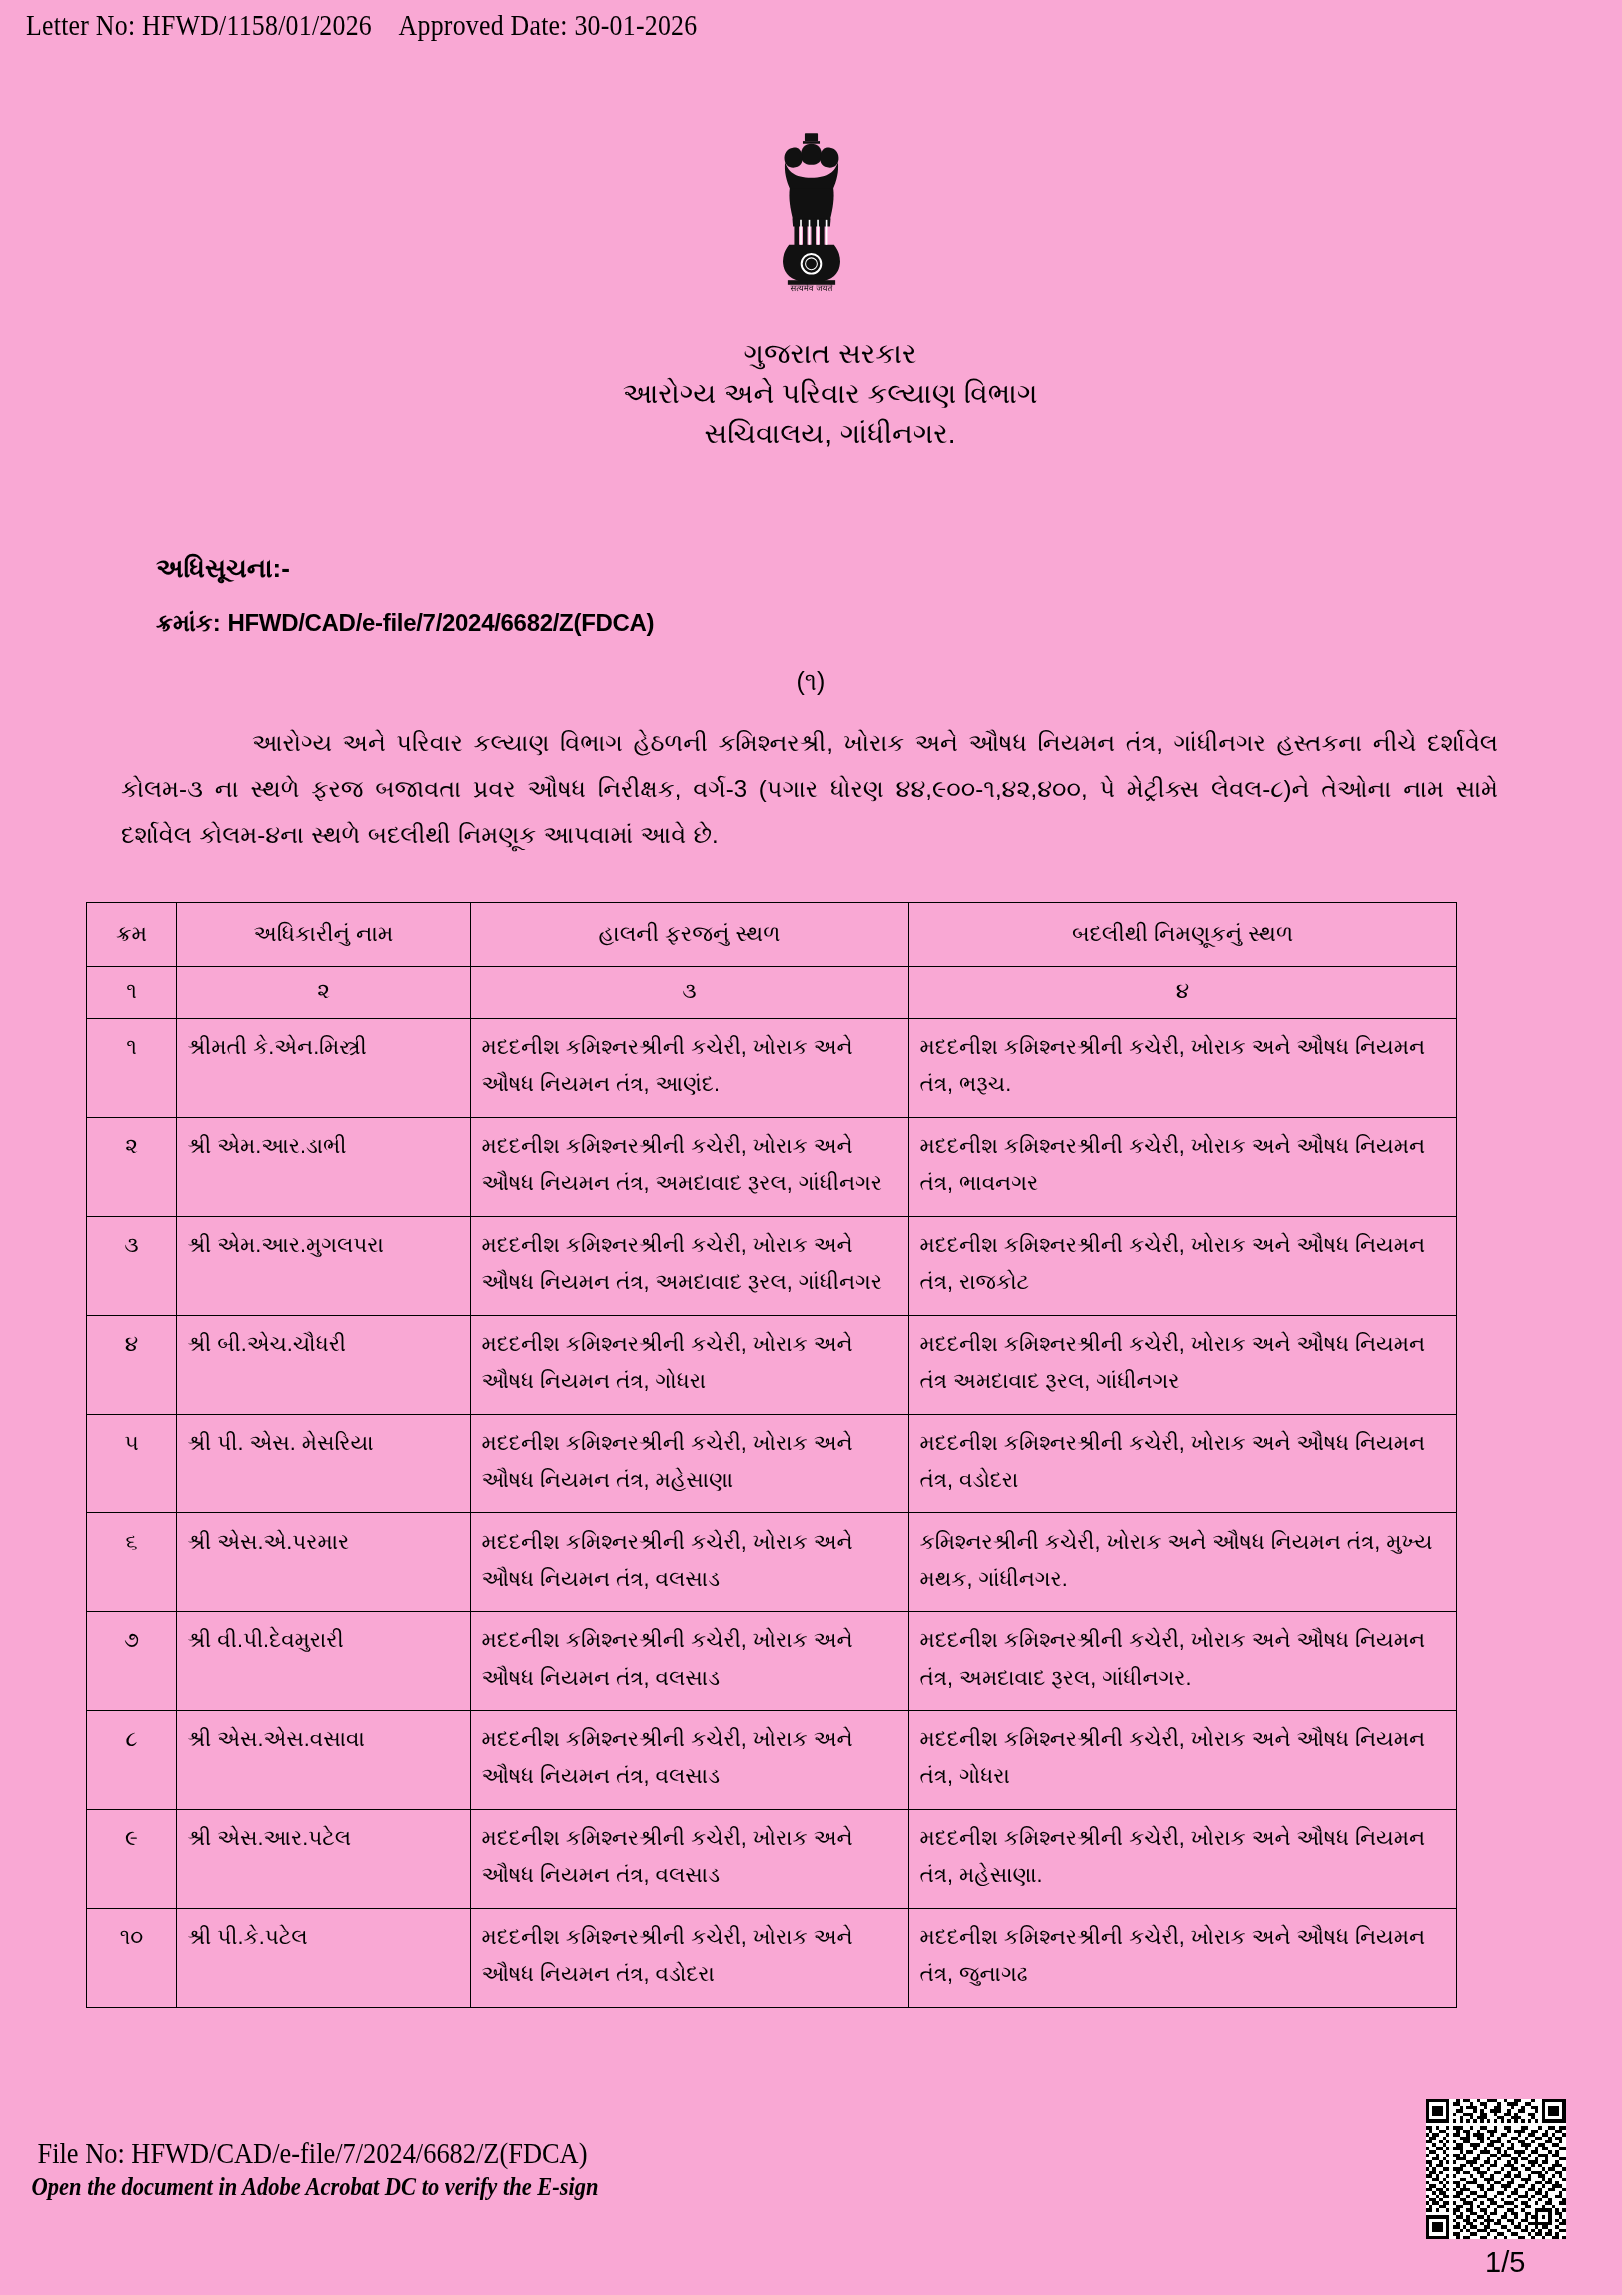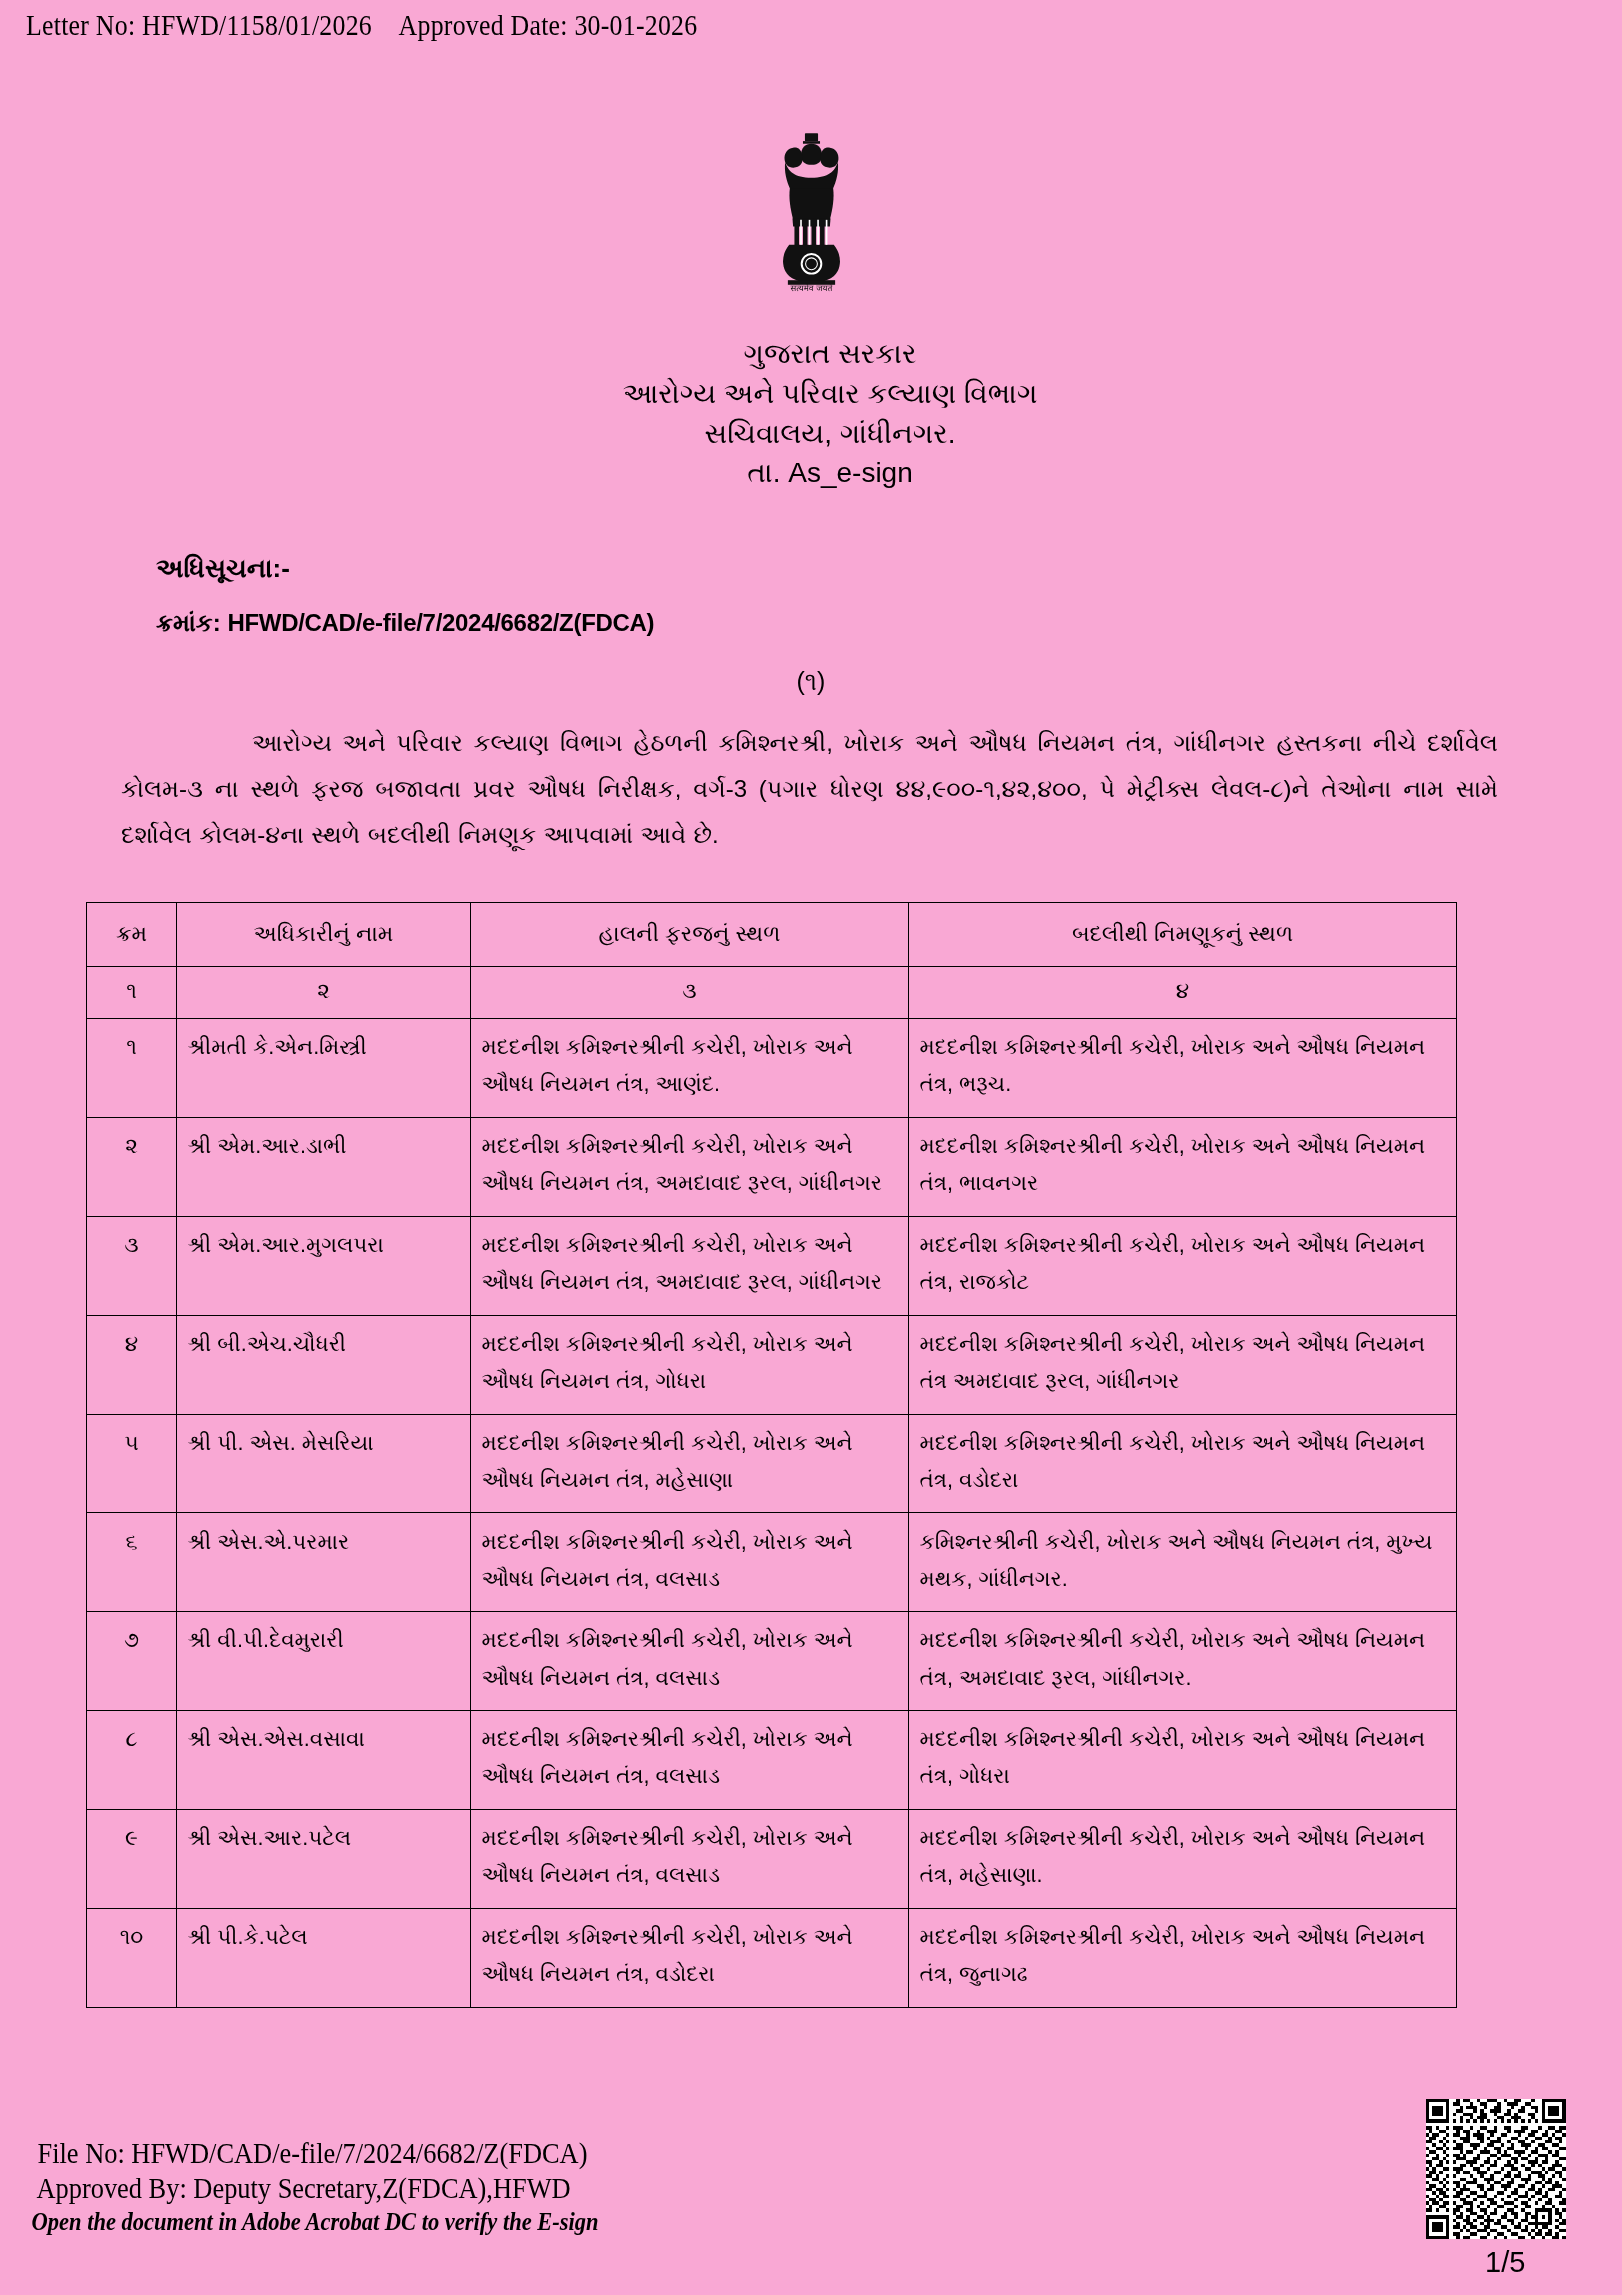--- a/index.html
+++ b/index.html
@@ -248,21 +248,20 @@
 
         <text x="60" y="249" text-anchor="middle" font-size="13" font-family="DejaVu Sans, sans-serif" fill="#111111">सत्यमेव जयते</text>
       </svg>
     </div>
   </div>
 
   <div class="gu-header">
     <div>ગુજરાત સરકાર</div>
     <div>આરોગ્ય અને પરિવાર કલ્યાણ વિભાગ</div>
     <div>સચિવાલય, ગાંધીનગર.</div>
-    <div>તા. As_e-sign</div>
   </div>
 
   <div class="notif-label">અધિસૂચના:-</div>
 
   <div class="notif-number">
     <span>ક્રમાંક:</span>
     <span class="lat">HFWD/CAD/e-file/7/2024/6682/Z(FDCA)</span>
   </div>
 
   <div class="section-no">(૧)</div>
@@ -352,23 +351,20 @@
           <td>મદદનીશ કમિશ્નરશ્રીની કચેરી, ખોરાક અને ઔષધ નિયમન તંત્ર, વડોદરા</td>
           <td>મદદનીશ કમિશ્નરશ્રીની કચેરી, ખોરાક અને ઔષધ નિયમન તંત્ર, જુનાગઢ</td>
         </tr>
       </tbody>
     </table>
   </div>
 
   <div class="footer">
     <div class="footer-row">
       <span class="f1">File No: HFWD/CAD/e-file/7/2024/6682/Z(FDCA)</span>
-    </div>
-    <div class="footer-row">
-      <span class="f2">Approved By: Deputy Secretary,Z(FDCA),HFWD</span>
     </div>
     <div class="footer-row">
       <span class="f3">Open the document in Adobe Acrobat DC to verify the E-sign</span>
     </div>
   </div>
 
   <div class="qr-box">
     <svg viewBox="0 0 41 41" xmlns="http://www.w3.org/2000/svg" shape-rendering="crispEdges">
       <rect width="41" height="41" fill="#ffffff"></rect>
       <g fill="#000000">

